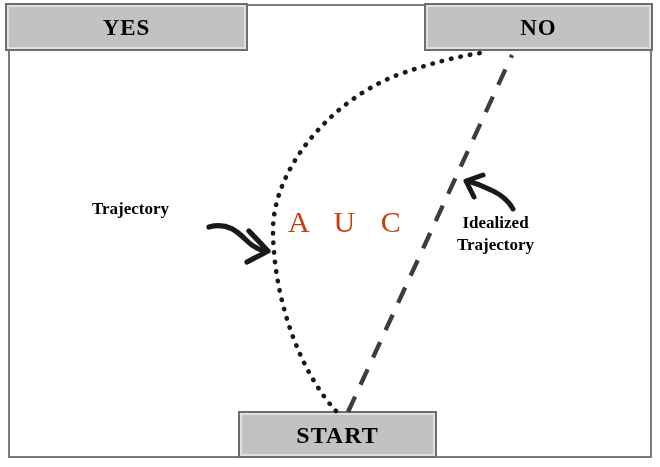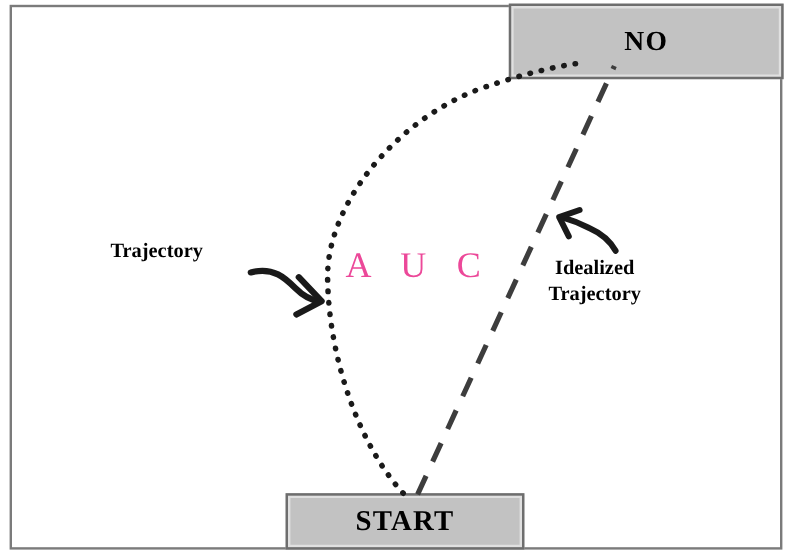--- a/index.html
+++ b/index.html
@@ -52,21 +52,21 @@
   #box-yes {
     left: 5px;
     top: 3px;
     width: 243px;
     height: 48px;
   }
   #box-no {
     left: 424px;
     top: 3px;
     width: 229px;
-    height: 63px;
+    height: 48px;
   }
   #box-start {
     left: 238px;
     top: 411px;
     width: 199px;
     height: 47px;
   }
   #box-start .node-label {
     font-size: 24px;
   }
@@ -80,21 +80,21 @@
     pointer-events: none;
   }
   
   #auc-text {
     position: absolute;
     left: 288px;
     top: 205px;
     font-family: "Liberation Serif", "DejaVu Serif", serif;
     font-size: 30px;
     letter-spacing: 9px;
-    color: #ec4899;
+    color: #c2410c;
     white-space: nowrap;
     user-select: none;
   }
   
   .annotation-label {
     position: absolute;
     font-family: "Liberation Serif", "DejaVu Serif", serif;
     font-weight: bold;
     font-size: 17px;
     line-height: 1.28;
@@ -115,20 +115,23 @@
     display: block;
   }
 </style>
 </head>
 <body>
 
 <div id="diagram-root">
 
   <div id="frame"></div>
 
+  <div class="node-box" id="box-yes">
+    <span class="node-label">YES</span>
+  </div>
 
   <div class="node-box" id="box-no">
     <span class="node-label">NO</span>
   </div>
 
   <div class="node-box" id="box-start">
     <span class="node-label">START</span>
   </div>
 
   <svg id="trajectory-layer" viewBox="0 0 660 467" xmlns="http://www.w3.org/2000/svg">

